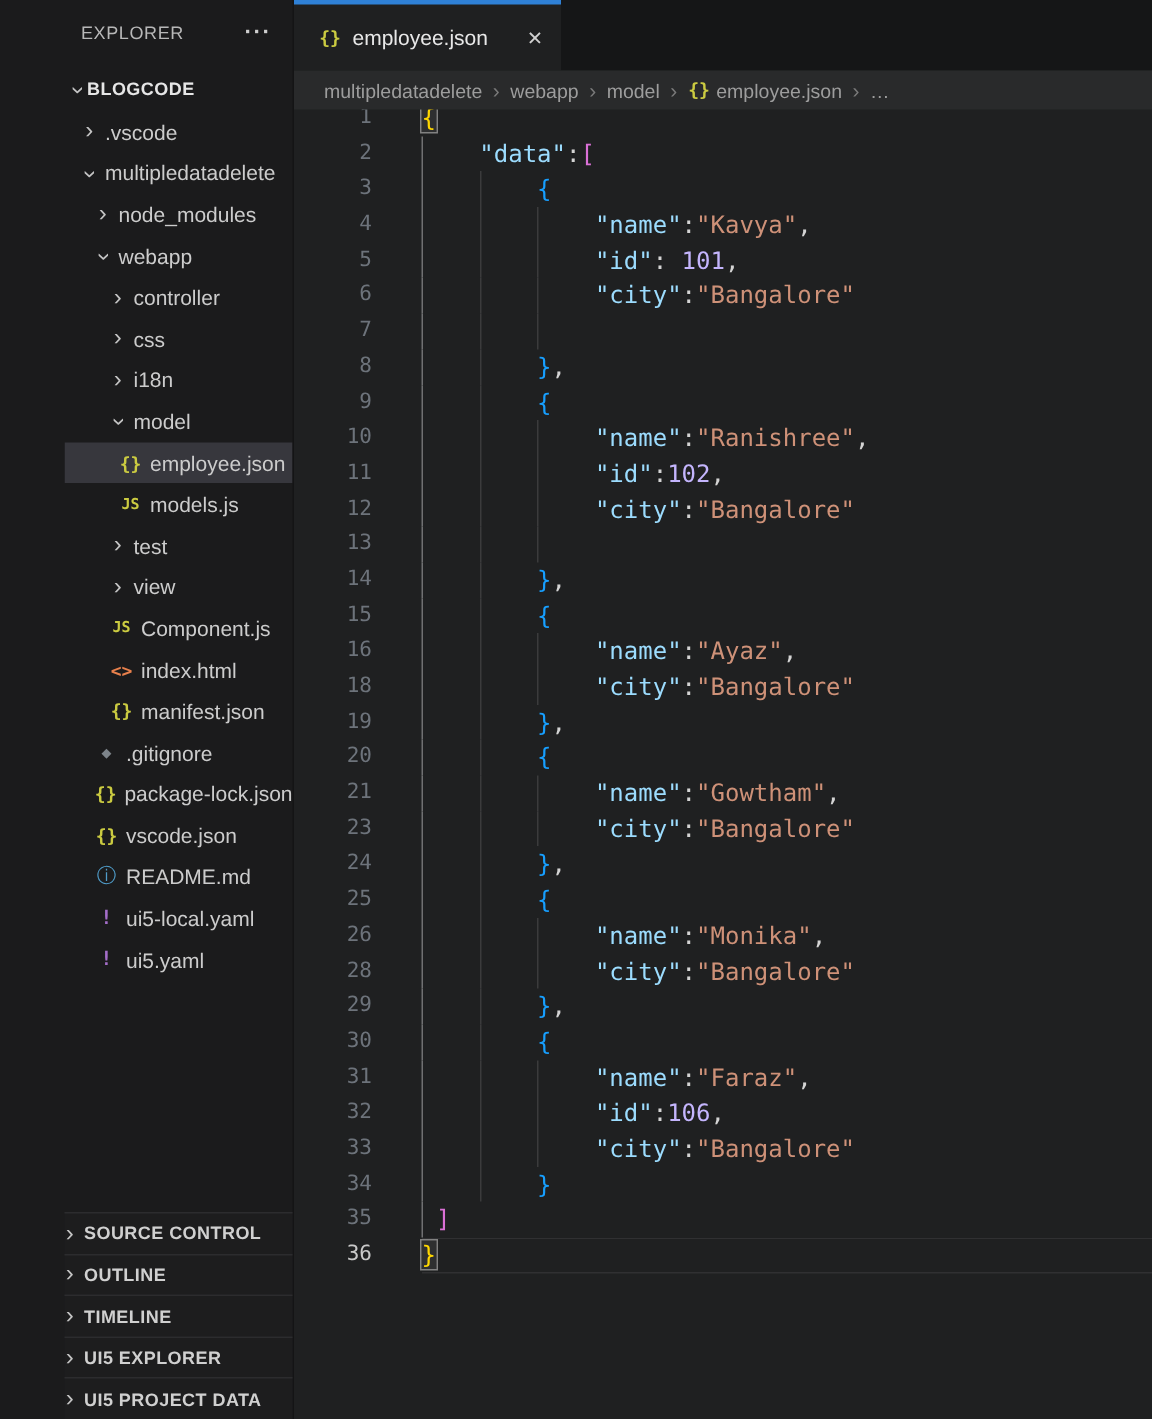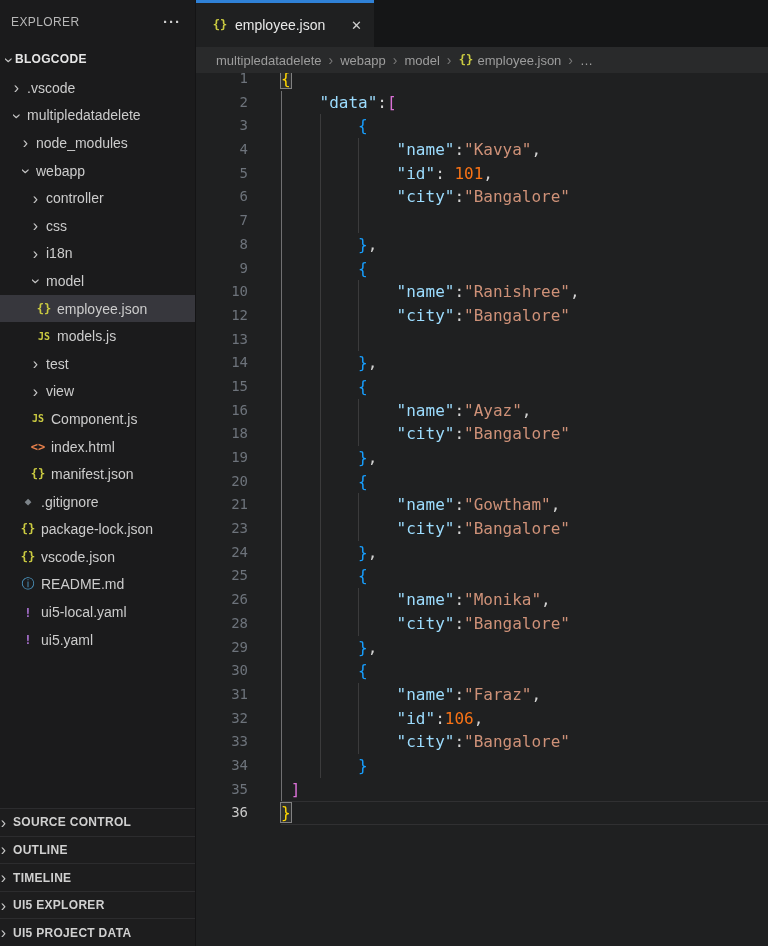--- a/index.html
+++ b/index.html
@@ -2,21 +2,21 @@
 <html><head>
 <meta charset="utf-8">
 <style>
   * { margin:0; padding:0; box-sizing:border-box; }
   html,body { width:768px; height:946px; overflow:hidden; background:#1a1a1b;
               font-family:"Liberation Sans", sans-serif; color:#cccccc; }
   .app { display:flex; width:768px; height:946px; }
 
   
   .sidebar { width:196px; min-width:196px; background:#1b1b1c; display:flex; flex-direction:column;
-             border-right:1px solid #141415; }
+             border-right:1px solid #141415;padding-left:43px; }
   .sb-header { height:44px; display:flex; align-items:center; justify-content:space-between;
                padding:0 14px 0 11px; }
   .sb-title { font-size:12px; color:#b8b8b8; letter-spacing:.4px; }
   .sb-more { color:#cfcfcf; font-size:15px; font-weight:bold; letter-spacing:1px; cursor:pointer; line-height:10px; }
   .root-row { height:30px; display:flex; align-items:center; padding-left:2px; cursor:pointer; }
   .root-label { font-weight:bold; font-size:12px; color:#e6e6e6; letter-spacing:.3px; }
   .tree { flex:1; overflow:hidden; }
   .tree-row { height:27.6px; display:flex; align-items:center; cursor:pointer; width:100%; }
   .tree-row.selected { background:#37373d; }
   .chev { display:inline-block; width:13px; color:#c5c5c5; font-size:16px; line-height:13px;
@@ -60,21 +60,21 @@
   .code-row.current .gutter { color:#c8c8c8; }
   .code-content { flex:1; position:relative; margin-left:33px; white-space:pre;
                   font-size:16px; color:#d4d4d4; }
   .code-row.current .code-content { box-shadow: inset 0 1px 0 #303032, inset 0 -1px 0 #303032; }
   .guide { position:absolute; top:0; bottom:0; width:1px; background:#3b3b3c; }
   .guide.active { background:#707072; }
   .tk { position:relative; }
   .tk-p   { color:#d4d4d4; }
   .tk-key { color:#9cdcfe; }
   .tk-str { color:#ce9178; }
-  .tk-num { color:#f97316;text-align:right; }
+  .tk-num { color:#c4b5fd;text-align:right; }
   .tk-b1  { color:#ffd700; }
   .tk-b2  { color:#da70d6; }
   .tk-b3  { color:#179fff; }
   .bracket-box { outline:1px solid #818181; background:rgba(85,85,90,.28); }
 </style>
 </head>
 <body>
 
 <div class="app">
 
@@ -253,20 +253,24 @@
           </div>
           <div class="code-row">
             <span class="gutter">9</span>
             <div class="code-content"><div class="guide active" style="left: 0ch;"></div><div class="guide" style="left: 4ch;"></div><span class="tk tk-p">        </span><span class="tk tk-b3">{</span></div>
           </div>
           <div class="code-row">
             <span class="gutter">10</span>
             <div class="code-content"><div class="guide active" style="left: 0ch;"></div><div class="guide" style="left: 4ch;"></div><div class="guide" style="left: 8ch;"></div><span class="tk tk-p">            </span><span class="tk tk-key">"name"</span><span class="tk tk-p">:</span><span class="tk tk-str">"Ranishree"</span><span class="tk tk-p">,</span></div>
           </div>
           <div class="code-row">
+            <span class="gutter">11</span>
+            <div class="code-content"><div class="guide active" style="left: 0ch;"></div><div class="guide" style="left: 4ch;"></div><div class="guide" style="left: 8ch;"></div><span class="tk tk-p">            </span><span class="tk tk-key">"id"</span><span class="tk tk-p">:</span><span class="tk tk-num">102</span><span class="tk tk-p">,</span></div>
+          </div>
+          <div class="code-row">
             <span class="gutter">12</span>
             <div class="code-content"><div class="guide active" style="left: 0ch;"></div><div class="guide" style="left: 4ch;"></div><div class="guide" style="left: 8ch;"></div><span class="tk tk-p">            </span><span class="tk tk-key">"city"</span><span class="tk tk-p">:</span><span class="tk tk-str">"Bangalore"</span></div>
           </div>
           <div class="code-row">
             <span class="gutter">13</span>
             <div class="code-content"><div class="guide active" style="left: 0ch;"></div><div class="guide" style="left: 4ch;"></div><div class="guide" style="left: 8ch;"></div></div>
           </div>
           <div class="code-row">
             <span class="gutter">14</span>
             <div class="code-content"><div class="guide active" style="left: 0ch;"></div><div class="guide" style="left: 4ch;"></div><span class="tk tk-p">        </span><span class="tk tk-b3">}</span><span class="tk tk-p">,</span></div>

